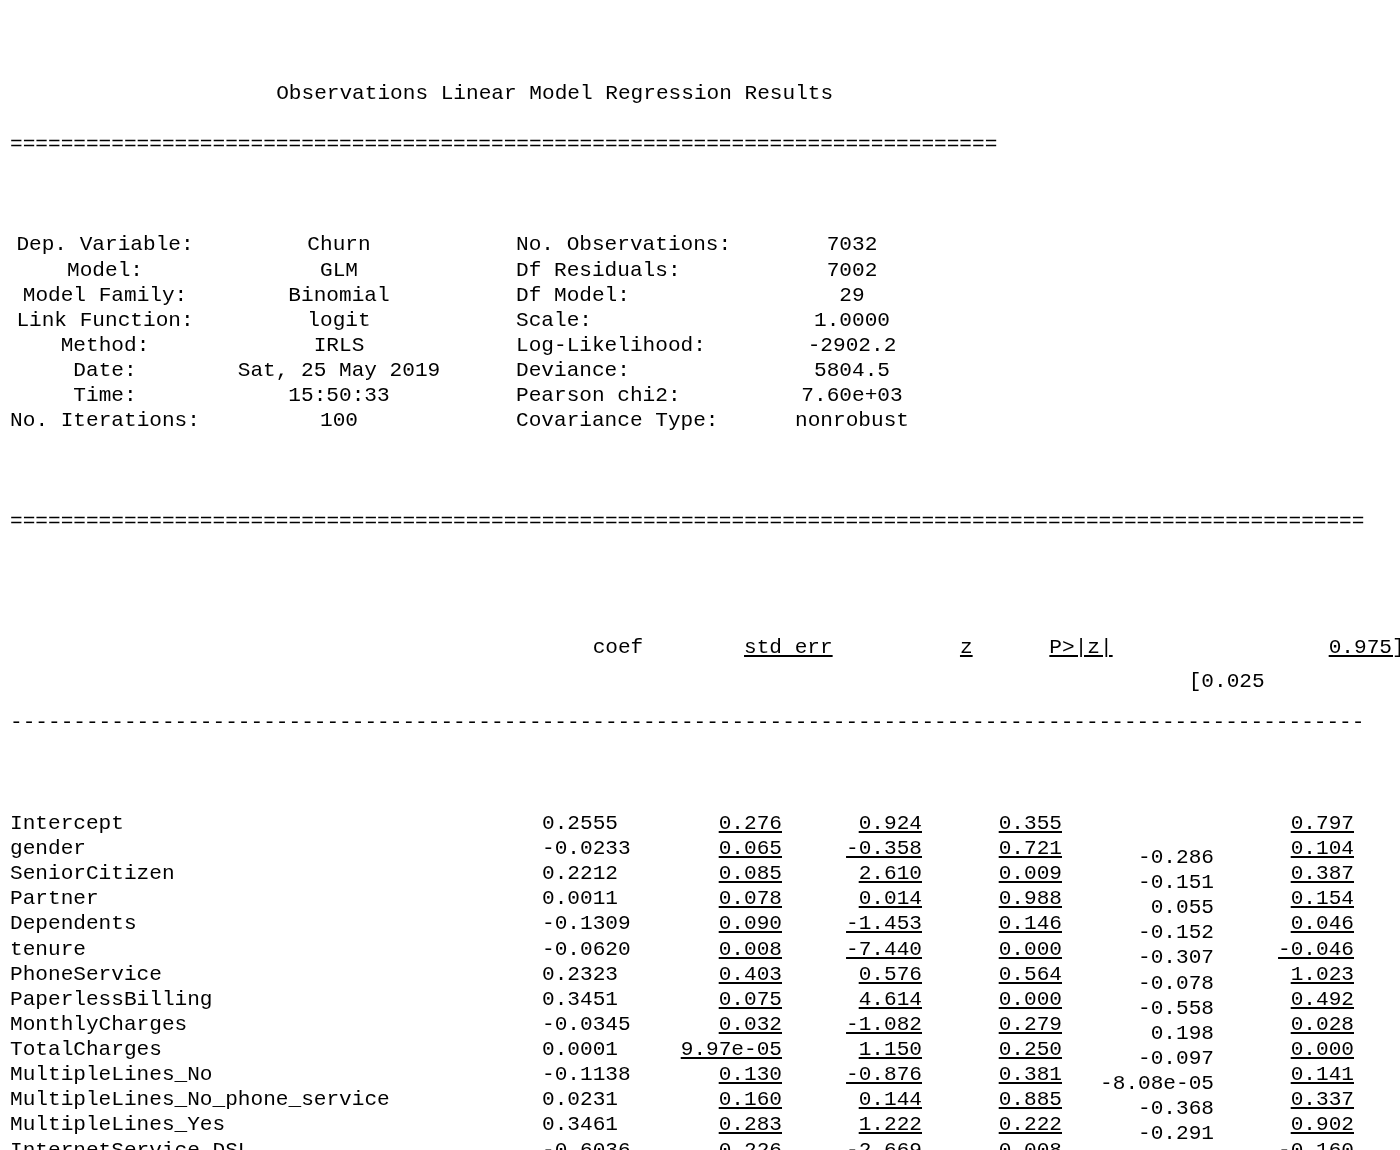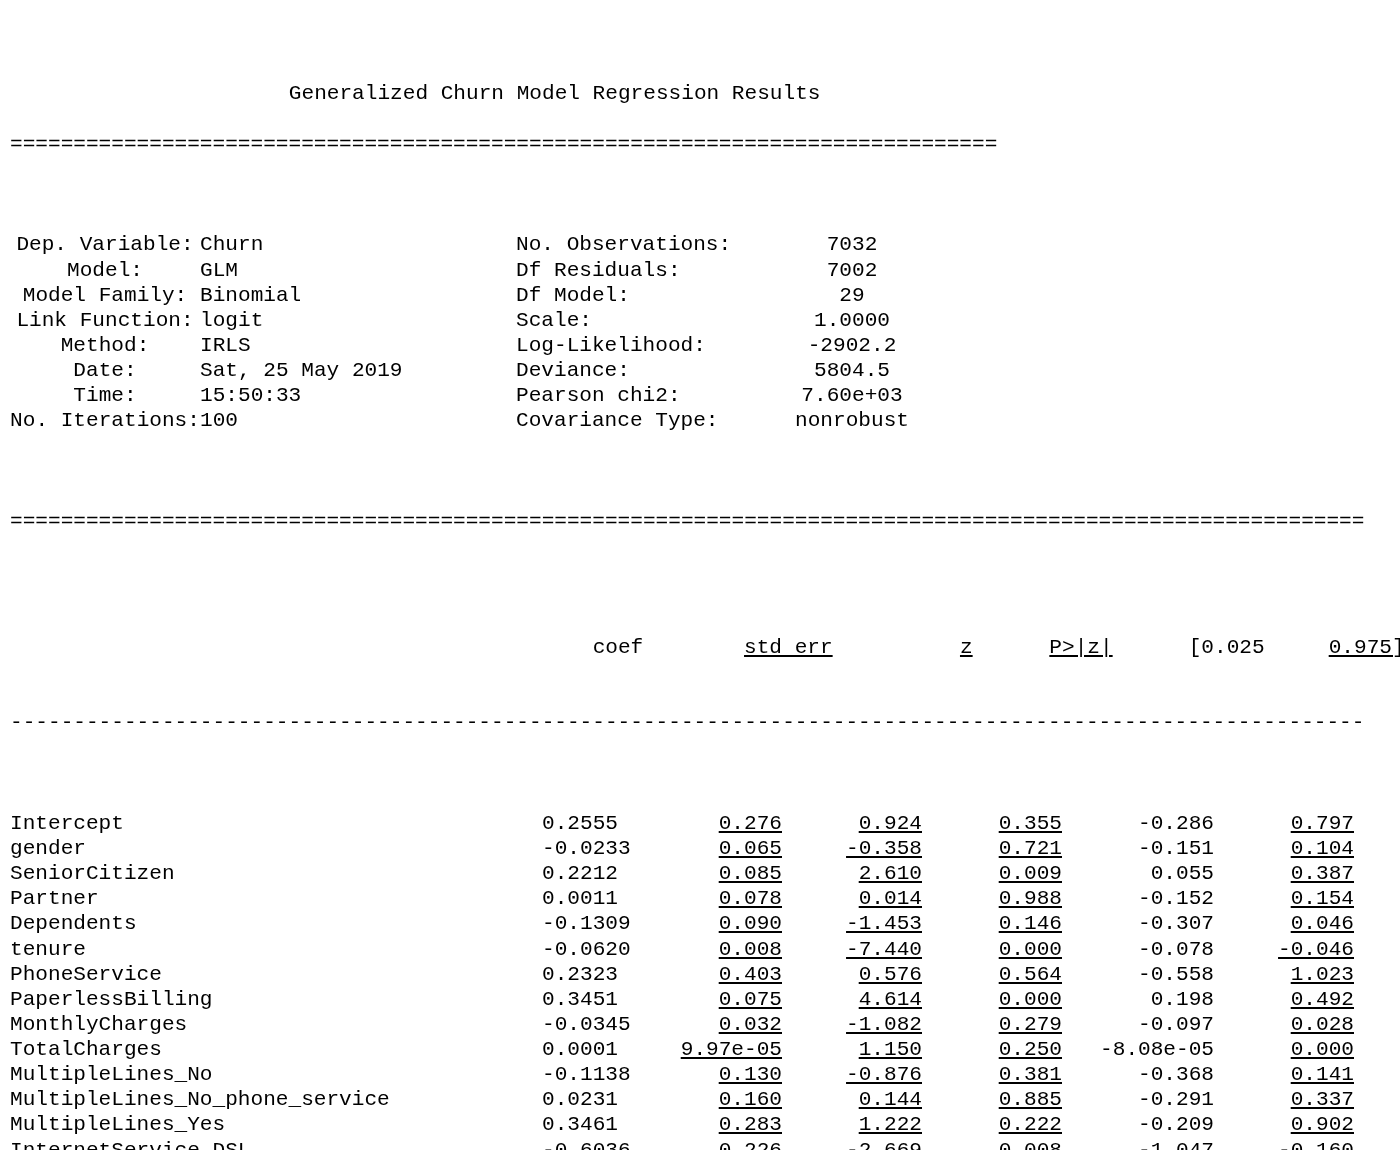--- a/index.html
+++ b/index.html
@@ -30,40 +30,40 @@
       position: relative;
     }
     .cell {
       display: inline-block;
       white-space: pre;
       vertical-align: top;
     }
     
     .w-title { width: 988px; text-align: center; }
     .w-lab1 { width: 190px; text-align: center; }
-    .w-val1 { width: 278px; text-align: left; }
+    .w-val1 { width: 278px; text-align: center; }
     .gap1 { width: 38px; }
     .w-lab2 { width: 190px; }
     .w-val2 { width: 292px; text-align: center; }
     .w-name { width: 532px; font-family: Liberation Mono, monospace; }
     .w-num { width: 140px; text-align: right; text-decoration: underline; }
-    .w-num-last { width: 152px; text-align: right; }
+    .w-num-last { width: 152px; text-align: right; margin-top: 34px; }
     .w-num-first { width: 100px; }
     .sep {
       overflow: hidden;
       white-space: pre;
       height: 25.15px;
     }
   </style>
 </head>
 <body>
 
 <div class="out">
   <div class="line">
-    <span class="cell w-title">Generalized Churn Model Regression Results</span>
+    <span class="cell w-title">Observations Linear Model Regression Results</span>
   </div>
   <div class="line sep">==============================================================================</div>
 
   <div id="model-info"><div class="line"><span class="cell w-lab1">Dep. Variable:</span><span class="cell w-val1">Churn</span><span class="cell gap1"></span><span class="cell w-lab2">No. Observations:</span><span class="cell w-val2">7032</span></div><div class="line"><span class="cell w-lab1">Model:</span><span class="cell w-val1">GLM</span><span class="cell gap1"></span><span class="cell w-lab2">Df Residuals:</span><span class="cell w-val2">7002</span></div><div class="line"><span class="cell w-lab1">Model Family:</span><span class="cell w-val1">Binomial</span><span class="cell gap1"></span><span class="cell w-lab2">Df Model:</span><span class="cell w-val2">29</span></div><div class="line"><span class="cell w-lab1">Link Function:</span><span class="cell w-val1">logit</span><span class="cell gap1"></span><span class="cell w-lab2">Scale:</span><span class="cell w-val2">1.0000</span></div><div class="line"><span class="cell w-lab1">Method:</span><span class="cell w-val1">IRLS</span><span class="cell gap1"></span><span class="cell w-lab2">Log-Likelihood:</span><span class="cell w-val2">-2902.2</span></div><div class="line"><span class="cell w-lab1">Date:</span><span class="cell w-val1">Sat, 25 May 2019</span><span class="cell gap1"></span><span class="cell w-lab2">Deviance:</span><span class="cell w-val2">5804.5</span></div><div class="line"><span class="cell w-lab1">Time:</span><span class="cell w-val1">15:50:33</span><span class="cell gap1"></span><span class="cell w-lab2">Pearson chi2:</span><span class="cell w-val2">7.60e+03</span></div><div class="line"><span class="cell w-lab1">No. Iterations:</span><span class="cell w-val1">100</span><span class="cell gap1"></span><span class="cell w-lab2">Covariance Type:</span><span class="cell w-val2">nonrobust</span></div></div>
 
   <div class="line sep">===========================================================================================================</div>
 
   <div class="line">
     <span class="cell w-name"></span><span class="cell w-num-first">coef</span><span class="cell w-num">std err</span><span class="cell w-num">z</span><span class="cell w-num">P&gt;|z|</span><span class="cell w-num-last">[0.025</span><span class="cell w-num">0.975]</span>
   </div>

